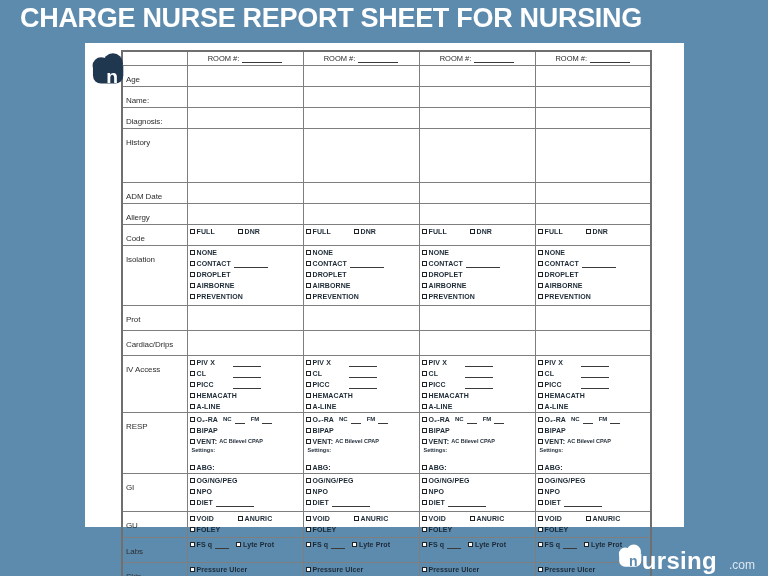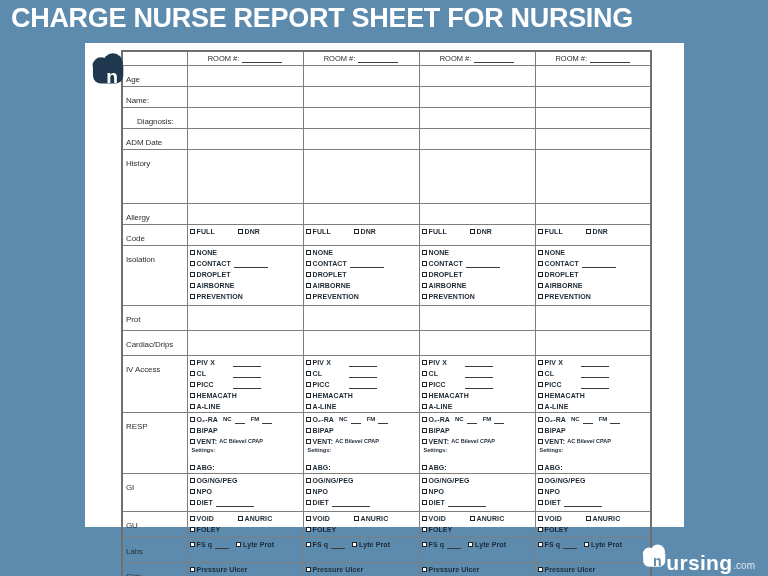--- a/index.html
+++ b/index.html
@@ -1,20 +1,20 @@
 <!DOCTYPE html>
 <html><head>
 <meta charset="utf-8">
 <style>
   * { margin:0; padding:0; box-sizing:border-box; }
   html,body { width:768px; height:576px; overflow:hidden; }
   body { background:#5d8bae; font-family:"Liberation Sans", sans-serif; position:relative; }
 
   .page-title{
-    position:absolute; left:11px; top:3px;
+    position:absolute; left:20px; top:3px;
     font-size:27px; font-weight:800; color:#ffffff;
     letter-spacing:-0.3px; white-space:nowrap;
   }
 
   .page{
     position:absolute; left:85px; top:43px; width:599px; height:484px;
     background:#ffffff;
   }
 
   .corner-logo{ position:absolute; left:5px; top:8px; width:37px; height:37px; z-index:3; }
@@ -36,22 +36,22 @@
   .blank{ display:inline-block; border-bottom:1px solid #3a3a3a; height:7px; margin-left:3px; align-self:flex-end; margin-bottom:1px; }
   .tt{ font-size:6px; font-weight:700; color:#1c2935; margin-left:3px; }
   .smt{ font-size:5.5px; font-weight:700; color:#1c2935; margin-left:2px; }
   .sp{ display:inline-block; flex:none; }
 
   .brand{
     position:absolute; right:13px; bottom:5px;
     display:flex; align-items:flex-end; z-index:2;
   }
   .brand-mark{ width:27px; height:27px; margin-right:-2px; margin-bottom:1px; }
-  .brand-word{ font-size:21px; font-weight:700; color:#ffffff; line-height:0.82; letter-spacing:0.3px; }
-  .brand-tld{ font-size:10px; color:#dce7ef; margin-left:1px; line-height:1; }
+  .brand-word{ font-size:24px; font-weight:700; color:#ffffff; line-height:0.82; letter-spacing:0.3px; }
+  .brand-tld{ font-size:12px; color:#dce7ef; margin-left:12px; line-height:1; }
 </style>
 </head>
 <body>
 
 <div class="page-title">CHARGE NURSE REPORT SHEET FOR NURSING</div>
 
 <div class="page">
 
   <svg class="corner-logo" viewBox="0 0 100 100">
     <g fill="#20384f">
@@ -106,36 +106,36 @@
             <td></td>
             <td></td>
           </tr>
           <tr style="height: 13px;">
             <td class="lblc"><span class="lbl">Name:</span></td>
             <td></td>
             <td></td>
             <td></td>
             <td></td>
           </tr>
-          <tr style="height: 13px; text-align: center;">
+          <tr style="height: 13px;">
             <td class="lblc"><span class="lbl">Diagnosis:</span></td>
+            <td></td>
+            <td></td>
+            <td></td>
+            <td></td>
+          </tr>
+          <tr style="height: 54px;">
+            <td class="lblc"><span class="lbl">History</span></td>
             <td></td>
             <td></td>
             <td></td>
             <td></td>
           </tr>
           <tr style="height: 13px;">
             <td class="lblc"><span class="lbl">ADM Date</span></td>
-            <td></td>
-            <td></td>
-            <td></td>
-            <td></td>
-          </tr>
-          <tr style="height: 54px;">
-            <td class="lblc"><span class="lbl">History</span></td>
             <td></td>
             <td></td>
             <td></td>
             <td></td>
           </tr>
           <tr style="height: 13px;">
             <td class="lblc"><span class="lbl">Allergy</span></td>
             <td></td>
             <td></td>
             <td></td>

